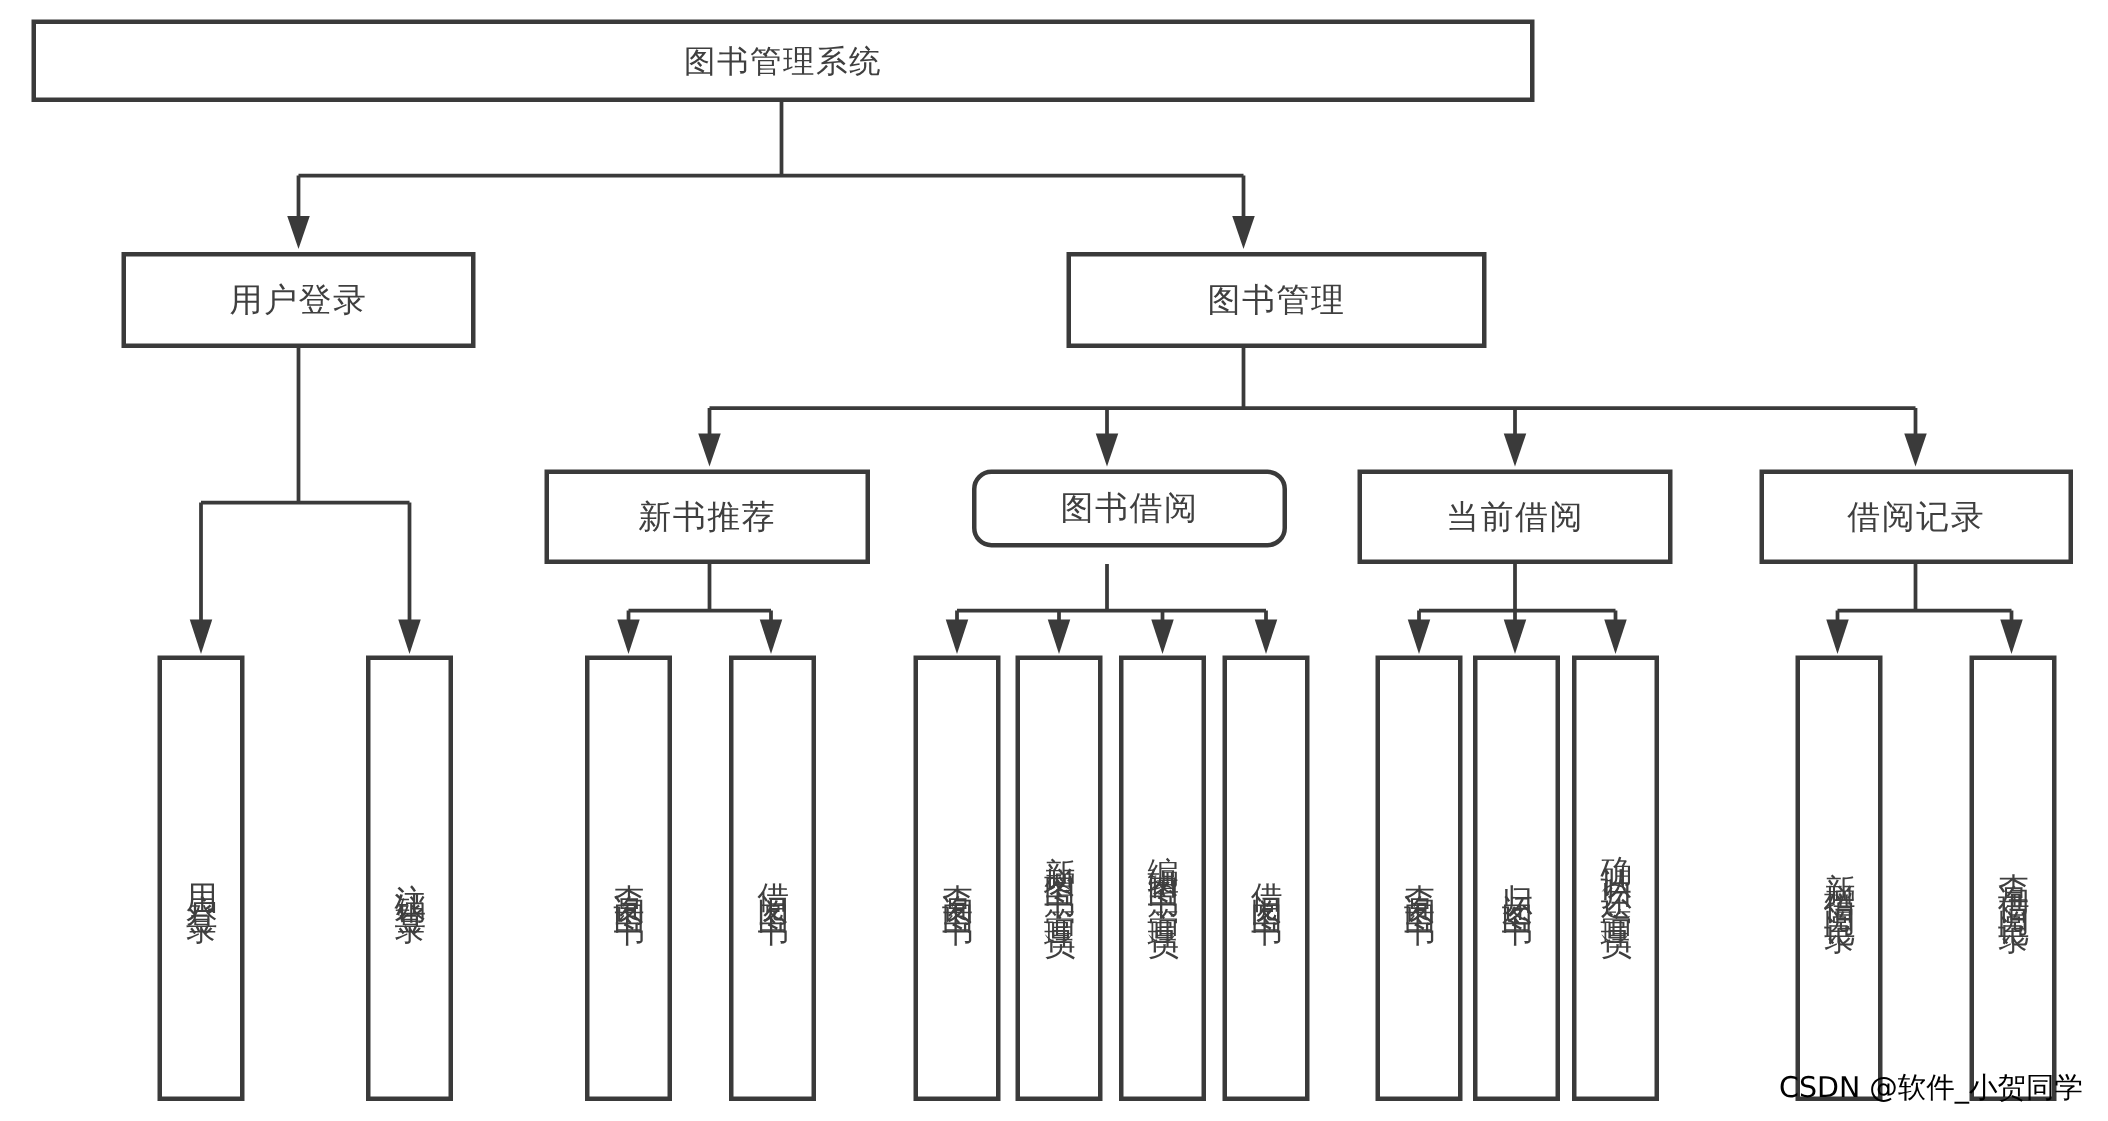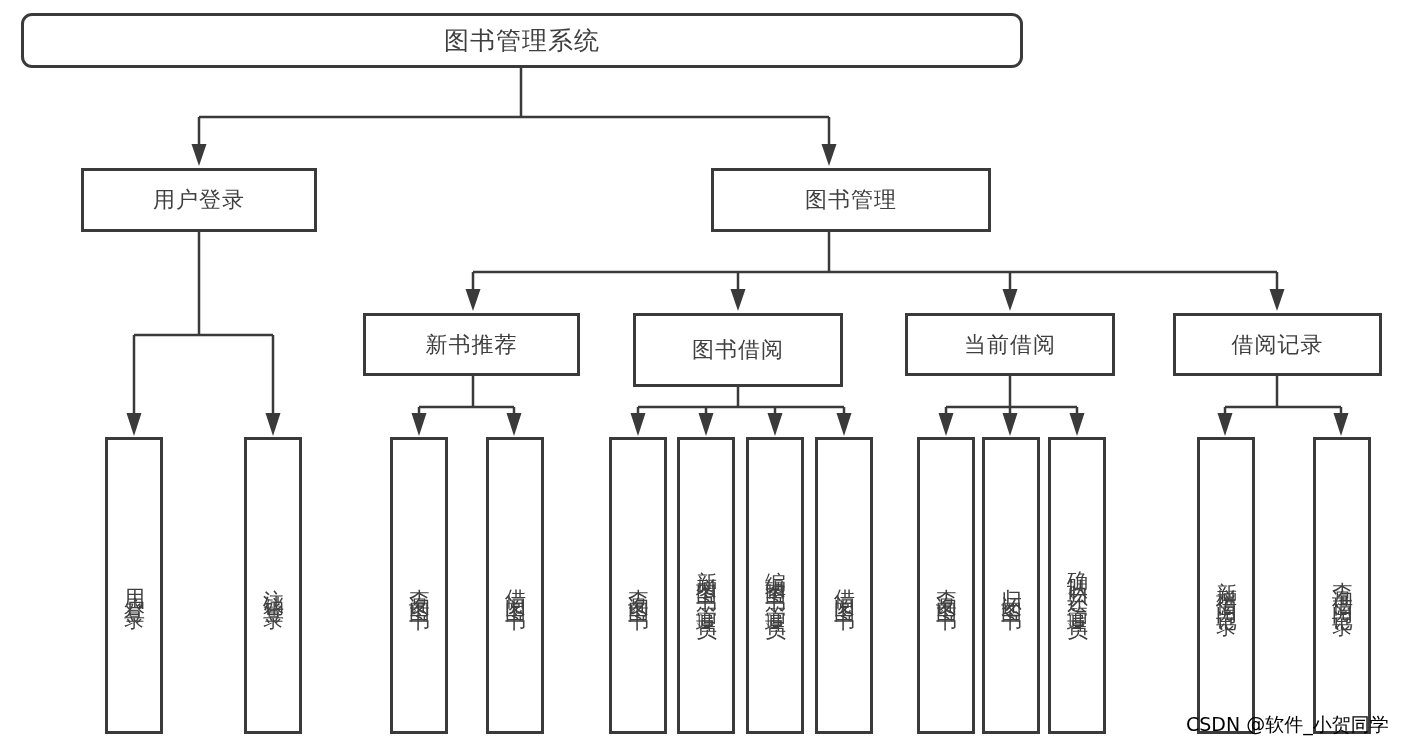--- a/index.html
+++ b/index.html
@@ -20,21 +20,21 @@
     position: absolute;
     box-sizing: border-box;
     background: #ffffff;
     border: 3px solid #3a3a3a;
     display: flex;
     align-items: center;
     justify-content: center;
     color: #3f3f3f;
   }
   .hbox { font-size: 22px; letter-spacing: 1px; }
-  .root-box { font-size: 25px; border-radius: 11px; }
+  .root-box { font-size: 21px; }
   .vbox span {
     writing-mode: vertical-rl;
     font-size: 21px;
     letter-spacing: 7px;
     line-height: 1;
     white-space: nowrap;
   }
   #watermark {
     position: absolute;
     left: 1186px;
@@ -42,21 +42,21 @@
     font-size: 19px;
     color: #000000;
     white-space: nowrap;
     z-index: 10;
   }
   
   #box-root      { left: 21px;  top: 13px;  width: 1002px; height: 55px; }
   #box-userlogin { left: 81px;  top: 168px; width: 236px;  height: 64px; }
   #box-bookmgmt  { left: 711px; top: 168px; width: 280px;  height: 64px; }
   #box-newrec    { left: 363px; top: 313px; width: 217px;  height: 63px; }
-  #box-borrow    { left: 633px; top: 313px; width: 210px;  height: 74px; }
+  #box-borrow    { left: 648px; top: 313px; width: 210px;  height: 52px; border-radius: 13px; }
   #box-current   { left: 905px; top: 313px; width: 210px;  height: 63px; }
   #box-records   { left: 1173px;top: 313px; width: 209px;  height: 63px; }
   .leaf { top: 437px; width: 58px; height: 297px; }
   #leaf-a1 { left: 105px; }  #leaf-a2 { left: 244px; }
   #leaf-b1 { left: 390px; }  #leaf-b2 { left: 486px; }
   #leaf-c1 { left: 609px; }  #leaf-c2 { left: 677px; }
   #leaf-c3 { left: 746px; }  #leaf-c4 { left: 815px; }
   #leaf-d1 { left: 917px; }  #leaf-d2 { left: 982px; }
   #leaf-d3 { left: 1048px; }
   #leaf-e1 { left: 1197px; } #leaf-e2 { left: 1313px; }

